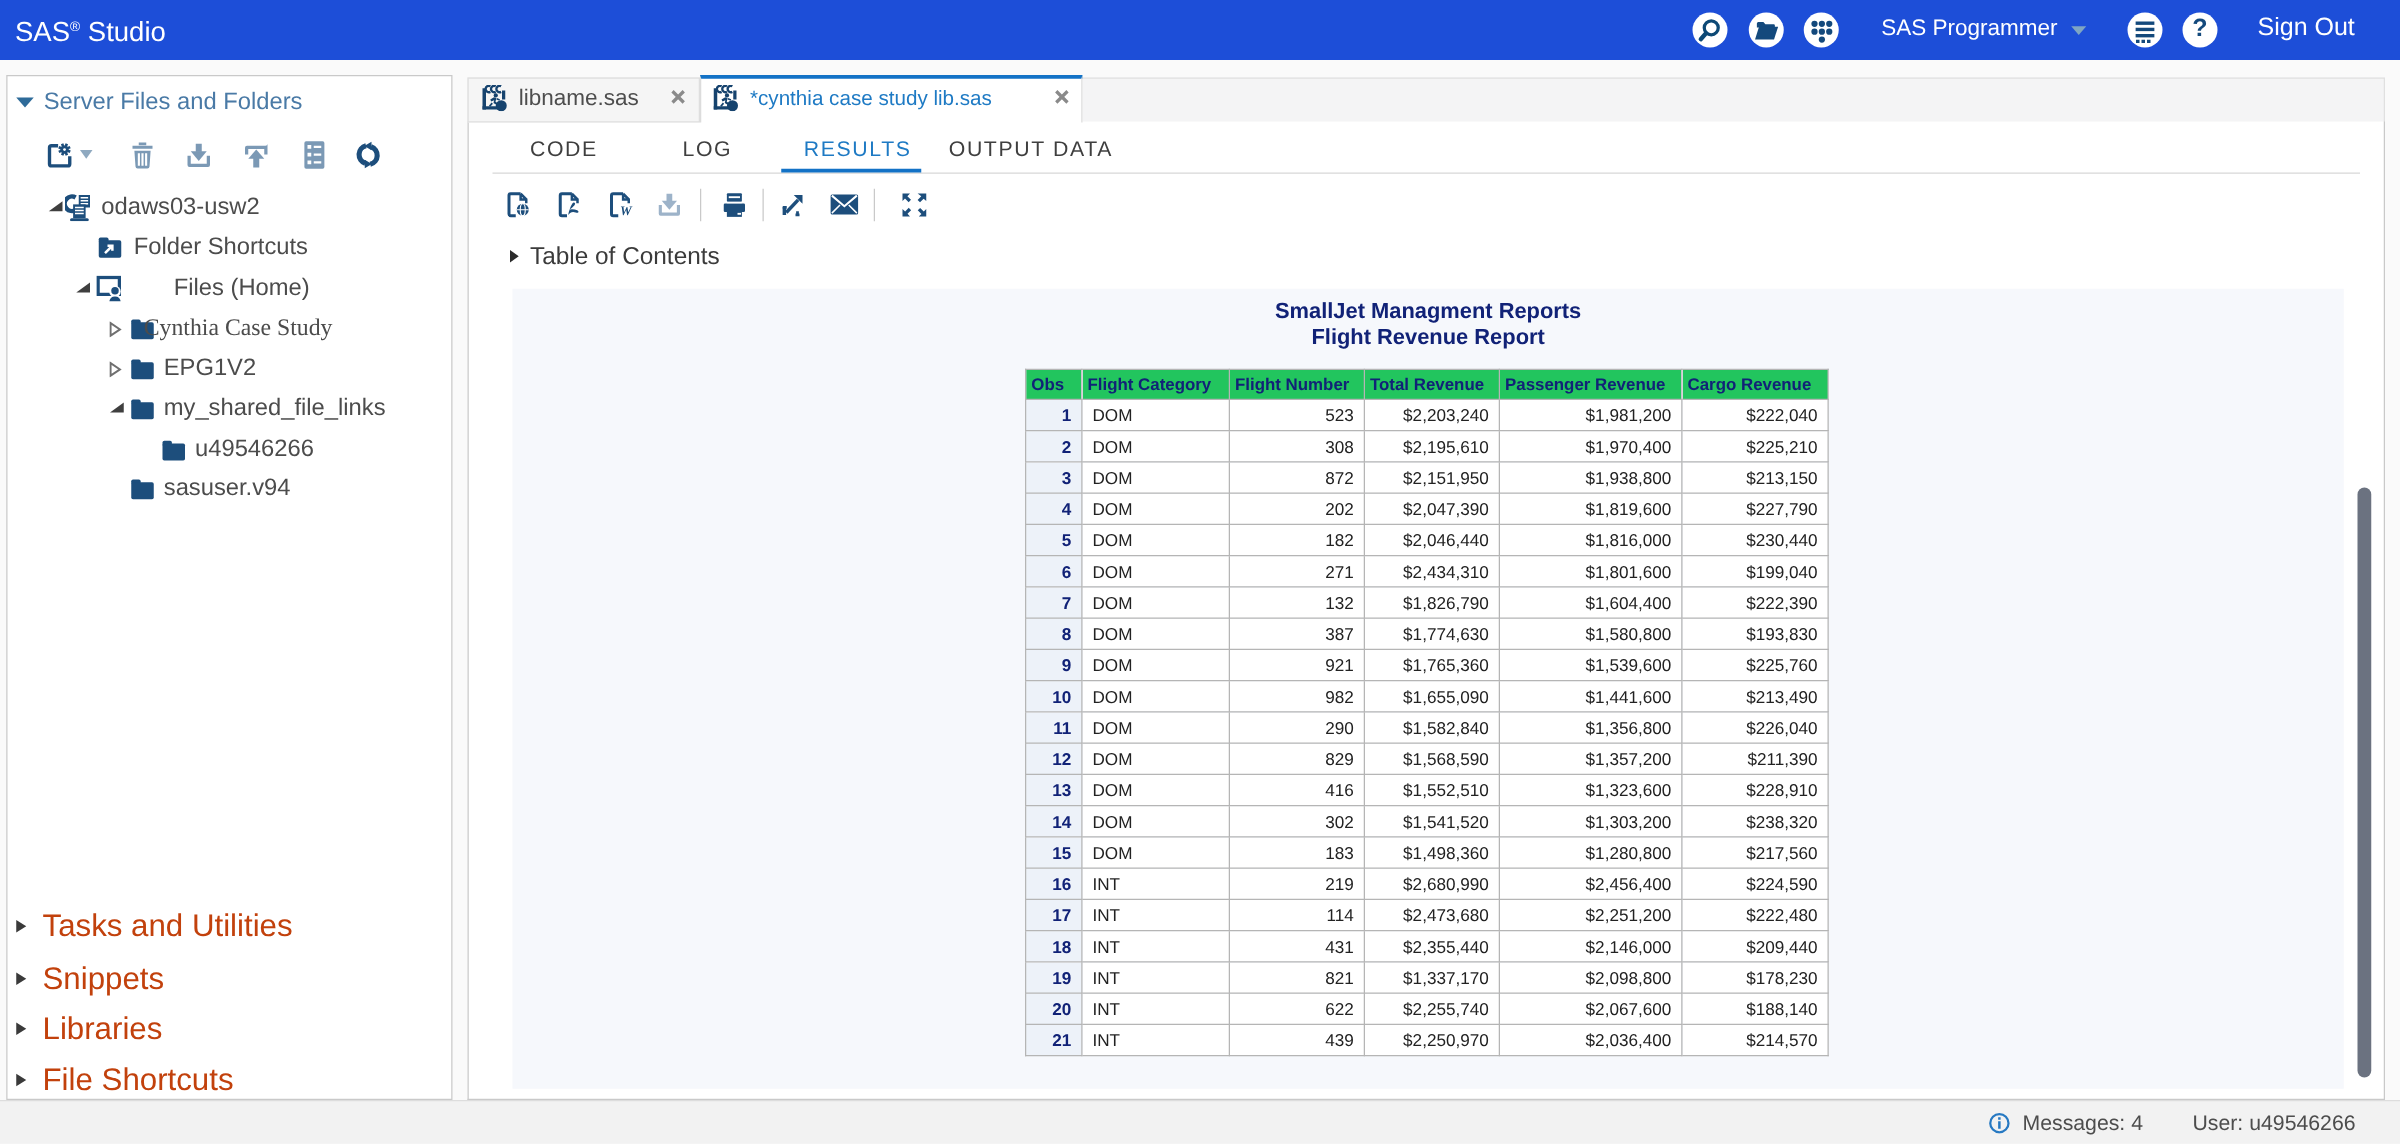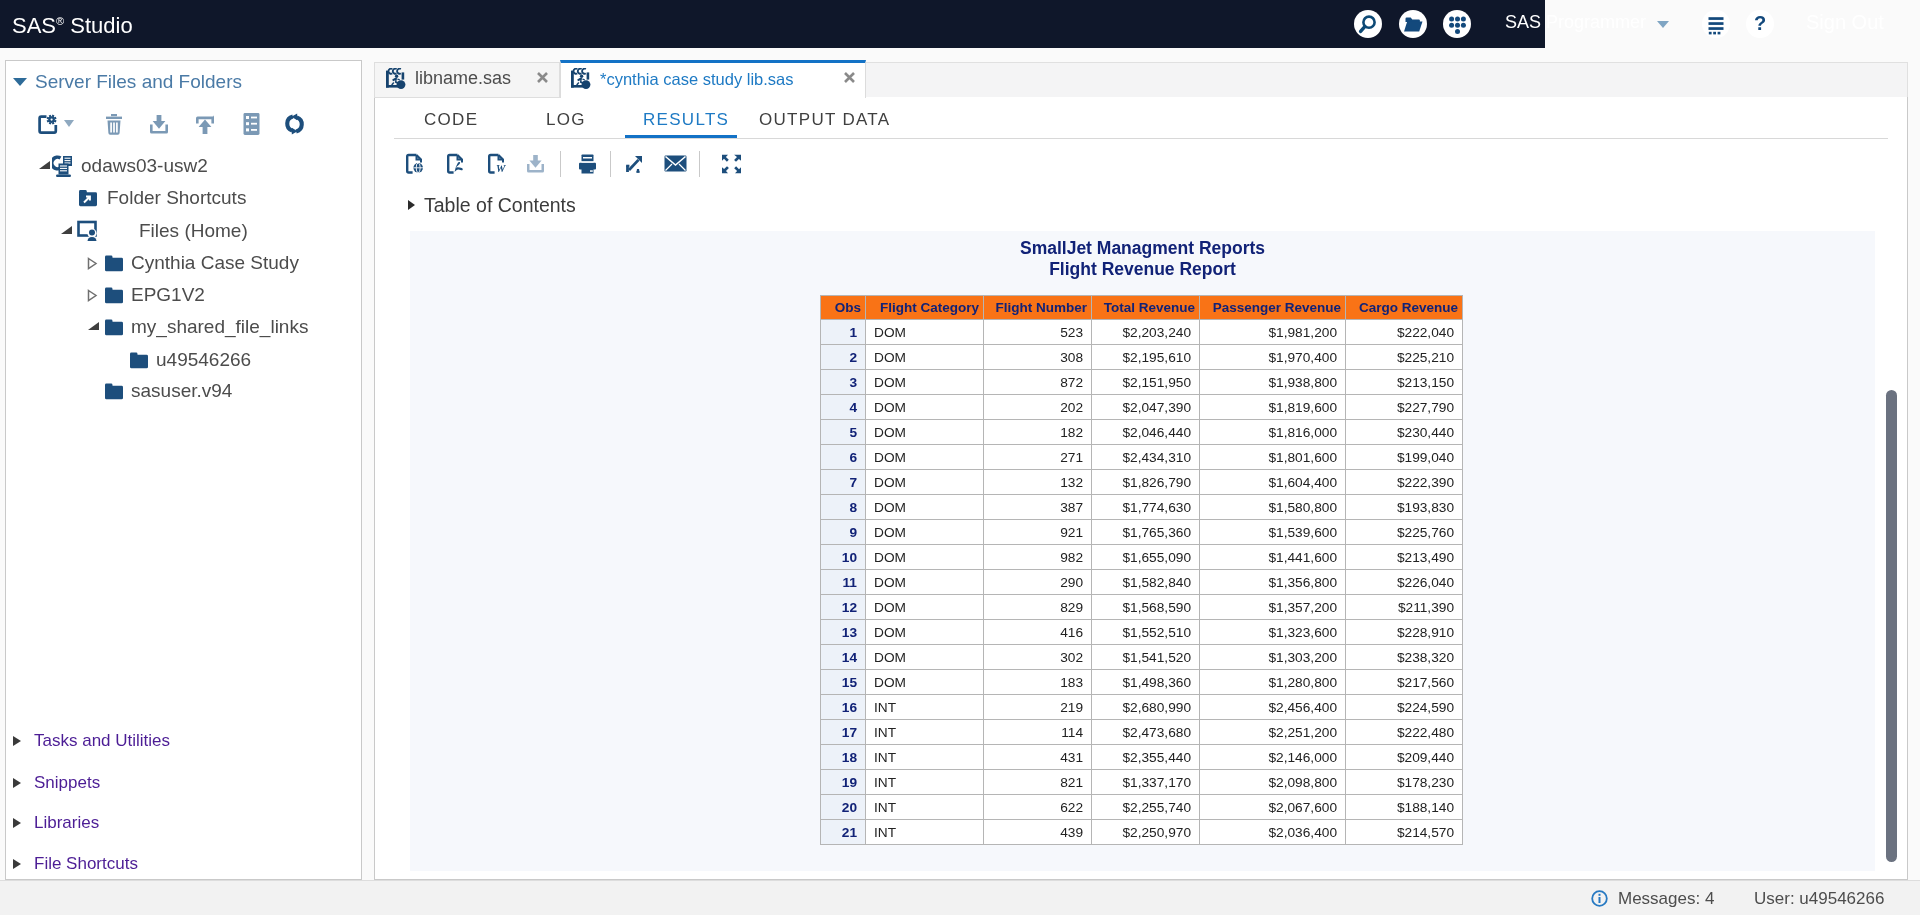--- a/index.html
+++ b/index.html
@@ -1,50 +1,50 @@
 <!DOCTYPE html>
 <html><head>
 <meta charset="utf-8">
 <style>
 * { margin:0; padding:0; box-sizing:border-box; }
 html,body { width:1920px; height:915px; font-family:"Liberation Sans", sans-serif; background:#fafafa; overflow:hidden; }
 .abs { position:absolute; }
 svg { display:block; }
 
-#topbar { position:absolute; left:0; top:0; width:1545px; height:48px; background:#0f172a; }
+#topbar { position:absolute; left:0; top:0; width:1920px; height:48px; background:#1d4ed8; }
 #brand { position:absolute; left:12px; top:13px; color:#fff; font-size:22px; }
 #brand sup { font-size:11px; }
 .circ { position:absolute; top:10px; width:28px; height:28px; border-radius:50%; background:#fff; }
 .tb-txt { position:absolute; color:#fff; top:12px; font-size:18px; }
 
 #leftpanel { position:absolute; left:5px; top:60px; width:357px; height:820px; background:#fff; border:1px solid #c9c9c9; }
 #lp-head { position:absolute; left:35px; top:71px; font-size:19px; color:#4a7aa6; }
 .tri-down { position:absolute; width:0; height:0; border-left:7px solid transparent; border-right:7px solid transparent; border-top:8px solid #2e6b99; }
 .tri-right { position:absolute; width:0; height:0; border-top:5px solid transparent; border-bottom:5px solid transparent; border-left:8px solid #3a3a3a; }
 .exp-open { position:absolute; width:0; height:0; border-left:11px solid transparent; border-bottom:8px solid #3f3f3f; }
 .tree-label { position:absolute; font-size:19px; color:#4c4c4c; line-height:32px; white-space:nowrap; }
-.lp-sec { position:absolute; font-size:17px; color:#4c1d95; line-height:32px; }
+.lp-sec { position:absolute; font-size:25px; color:#c2410c; line-height:32px; }
 
 #tabstrip { position:absolute; left:374px; top:62px; width:1534px; height:36px; background:#f4f4f5; border:1px solid #e0e0e0; }
 #tab1 { position:absolute; left:374px; top:62px; width:186px; height:36px; background:#f5f5f5; border:1px solid #dedede; }
 #tab2 { position:absolute; left:560px; top:60px; width:306px; height:38px; background:#fff; border-left:1px solid #dcdcdc; border-right:1px solid #dcdcdc; border-top:3px solid #1372c6; }
 .tabtxt { position:absolute; top:69px; font-size:17.5px; white-space:nowrap; }
 
 #mainpanel { position:absolute; left:374px; top:97px; width:1534px; height:783px; background:#fff; border:1px solid #c9c9c9; border-top:none; }
 .subtab { position:absolute; top:110px; font-size:17px; letter-spacing:1.3px; color:#3f3f3f; }
 #subline { position:absolute; left:394px; top:138px; width:1494px; height:1px; background:#d8d8d8; }
 #subline-blue { position:absolute; left:625px; top:135px; width:112px; height:3px; background:#1372c6; }
 .vsep { position:absolute; top:151px; width:1px; height:26px; background:#c9c9c9; }
 #toc-txt { position:absolute; left:424px; top:194px; font-size:19.5px; color:#3b3b3b; line-height:22px; }
 
 #doc { position:absolute; left:410px; top:231px; width:1465px; height:640px; background:#f6f8fc; }
 .title { position:absolute; left:410px; width:1465px; text-align:center; font-weight:bold; font-size:17.5px; color:#112277; line-height:21px; }
 #rtable { position:absolute; left:820px; top:295px; border-collapse:collapse; table-layout:fixed; }
 #rtable td, #rtable th { border:1px solid #b5b5b5; font-size:13.7px; padding:0 8px; overflow:hidden; }
-#rtable th { background:#f97316; color:#112277; font-size:13.5px; height:24px; text-align:right; padding:0 4px; }
+#rtable th { background:#22c55e; color:#112277; font-size:13.5px; height:24px; text-align:left; padding:0 4px; }
 #rtable td { height:25px; color:#222; background:#fff; }
 #rtable td.obs { background:#edf2f9; color:#112277; font-weight:bold; text-align:right; }
 #rtable td.num { text-align:right; }
 
 #footer { position:absolute; left:0; top:880px; width:1920px; height:35px; background:#f2f2f2; border-top:1px solid #ddd; }
 .f-txt { position:absolute; top:889px; font-size:17px; color:#4d4d4d; }
 #scrollthumb { position:absolute; left:1886px; top:390px; width:11px; height:472px; border-radius:6px; background:#6b7280; }
 </style>
 </head>
 <body>
@@ -214,21 +214,21 @@
   <svg width="11" height="13" viewBox="0 0 11 13">
       <path d="M1.5 1.5 L9 6.5 L1.5 11.5 z" fill="none" stroke="#707070" stroke-width="1.5"></path>
     </svg>
 </div>
 <div class="abs" style="left:104px; top:254px;">
   <svg width="20" height="19" viewBox="0 0 20 19">
       <path d="M1 5 V3 q0-1.4 1.4-1.4 h4.7 q1.4 0 1.4 1.4 v2 z" fill="#1d4e7c"></path>
       <rect x="1" y="3.8" width="18" height="13.5" rx="1.4" fill="#1d4e7c"></rect>
     </svg>
 </div>
-<div class="tree-label" style="left:131px; top:247px;">Cynthia Case Study</div>
+<div class="tree-label" style="left:115px; top:247px;font-family:Liberation Serif, serif;">Cynthia Case Study</div>
 <div class="abs" style="left:87px; top:289px;">
   <svg width="11" height="13" viewBox="0 0 11 13">
       <path d="M1.5 1.5 L9 6.5 L1.5 11.5 z" fill="none" stroke="#707070" stroke-width="1.5"></path>
     </svg>
 </div>
 <div class="abs" style="left:104px; top:286px;">
   <svg width="20" height="19" viewBox="0 0 20 19">
       <path d="M1 5 V3 q0-1.4 1.4-1.4 h4.7 q1.4 0 1.4 1.4 v2 z" fill="#1d4e7c"></path>
       <rect x="1" y="3.8" width="18" height="13.5" rx="1.4" fill="#1d4e7c"></rect>
     </svg>

